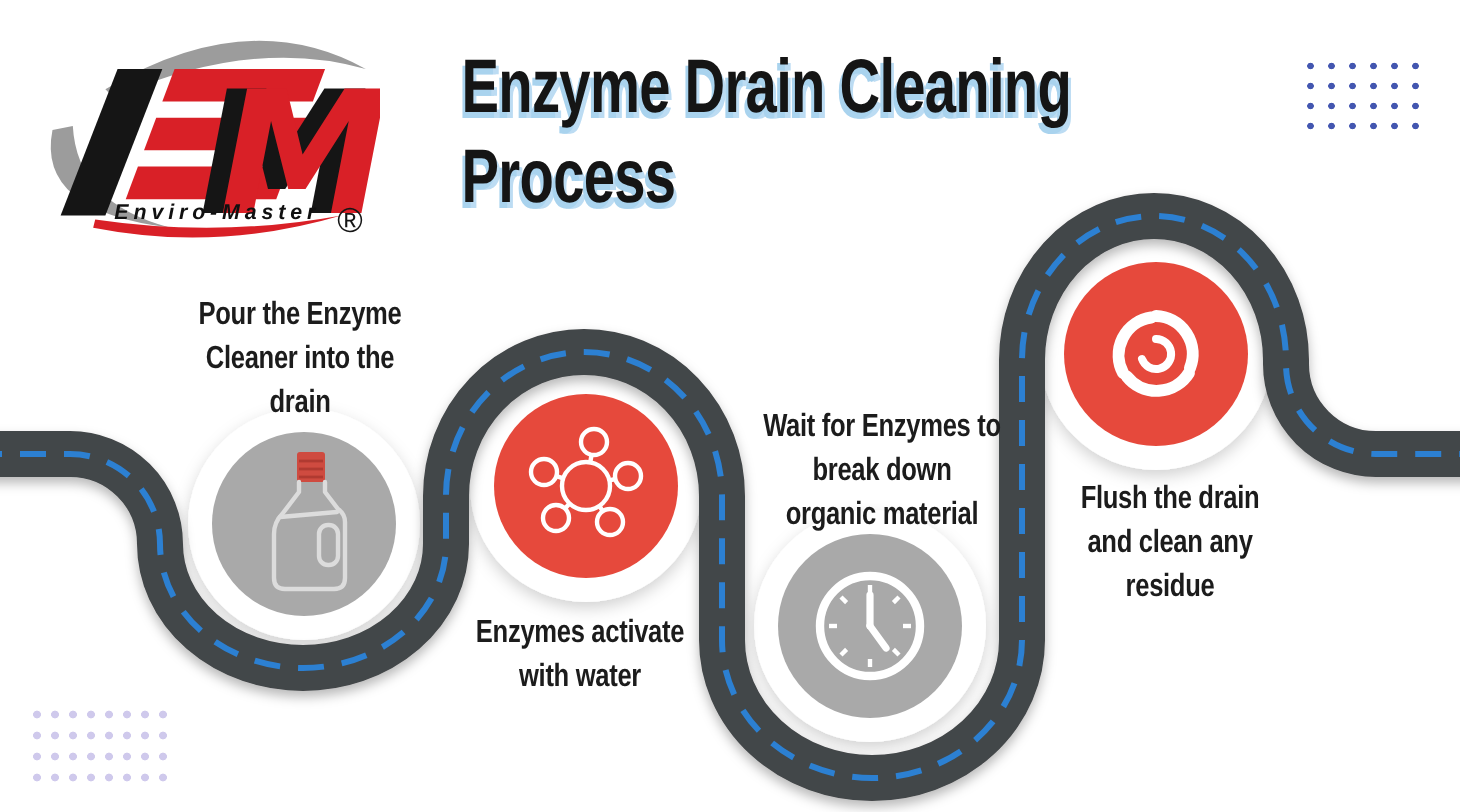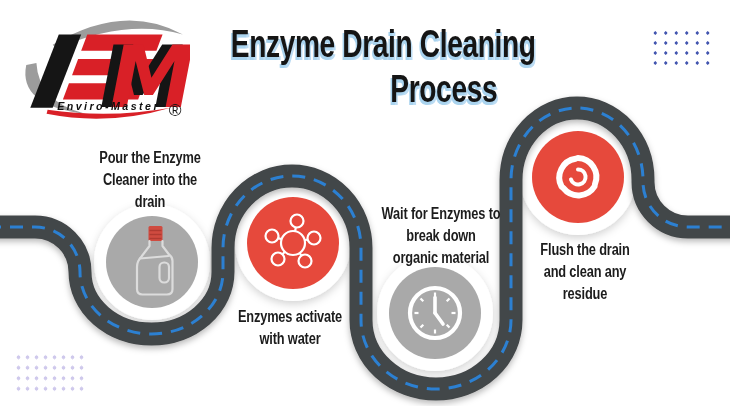--- a/index.html
+++ b/index.html
@@ -1,21 +1,21 @@
 <!DOCTYPE html>
 <html><head>
 <meta charset="utf-8">
 <style>
   html,body{margin:0;padding:0;background:#ffffff;}
   #canvas{
     position:relative;width:730px;height:406px;background:#ffffff;
     overflow:hidden;font-family:"Liberation Sans",sans-serif;
   }
   
-  .title-block{position:absolute;left:184px;top:22px;width:360px;text-align:right;}
+  .title-block{position:absolute;left:184px;top:22px;width:360px;text-align:left;}
   .title-line{
     display:block;font-weight:bold;font-size:38px;line-height:45px;color:#151515;
     transform:scaleX(.74);transform-origin:50% 50%;white-space:nowrap;
     text-shadow:-2px 3px 0 #a9d3ee,2px 3px 0 #bcdcf3,0 3px 0 #a9d3ee;
     letter-spacing:-.5px;
   }
   
   .step-label{
     position:absolute;width:170px;text-align:center;font-weight:bold;font-size:16px;
     line-height:22px;color:#1c1c1c;transform:scaleX(.8);transform-origin:50% 50%;

